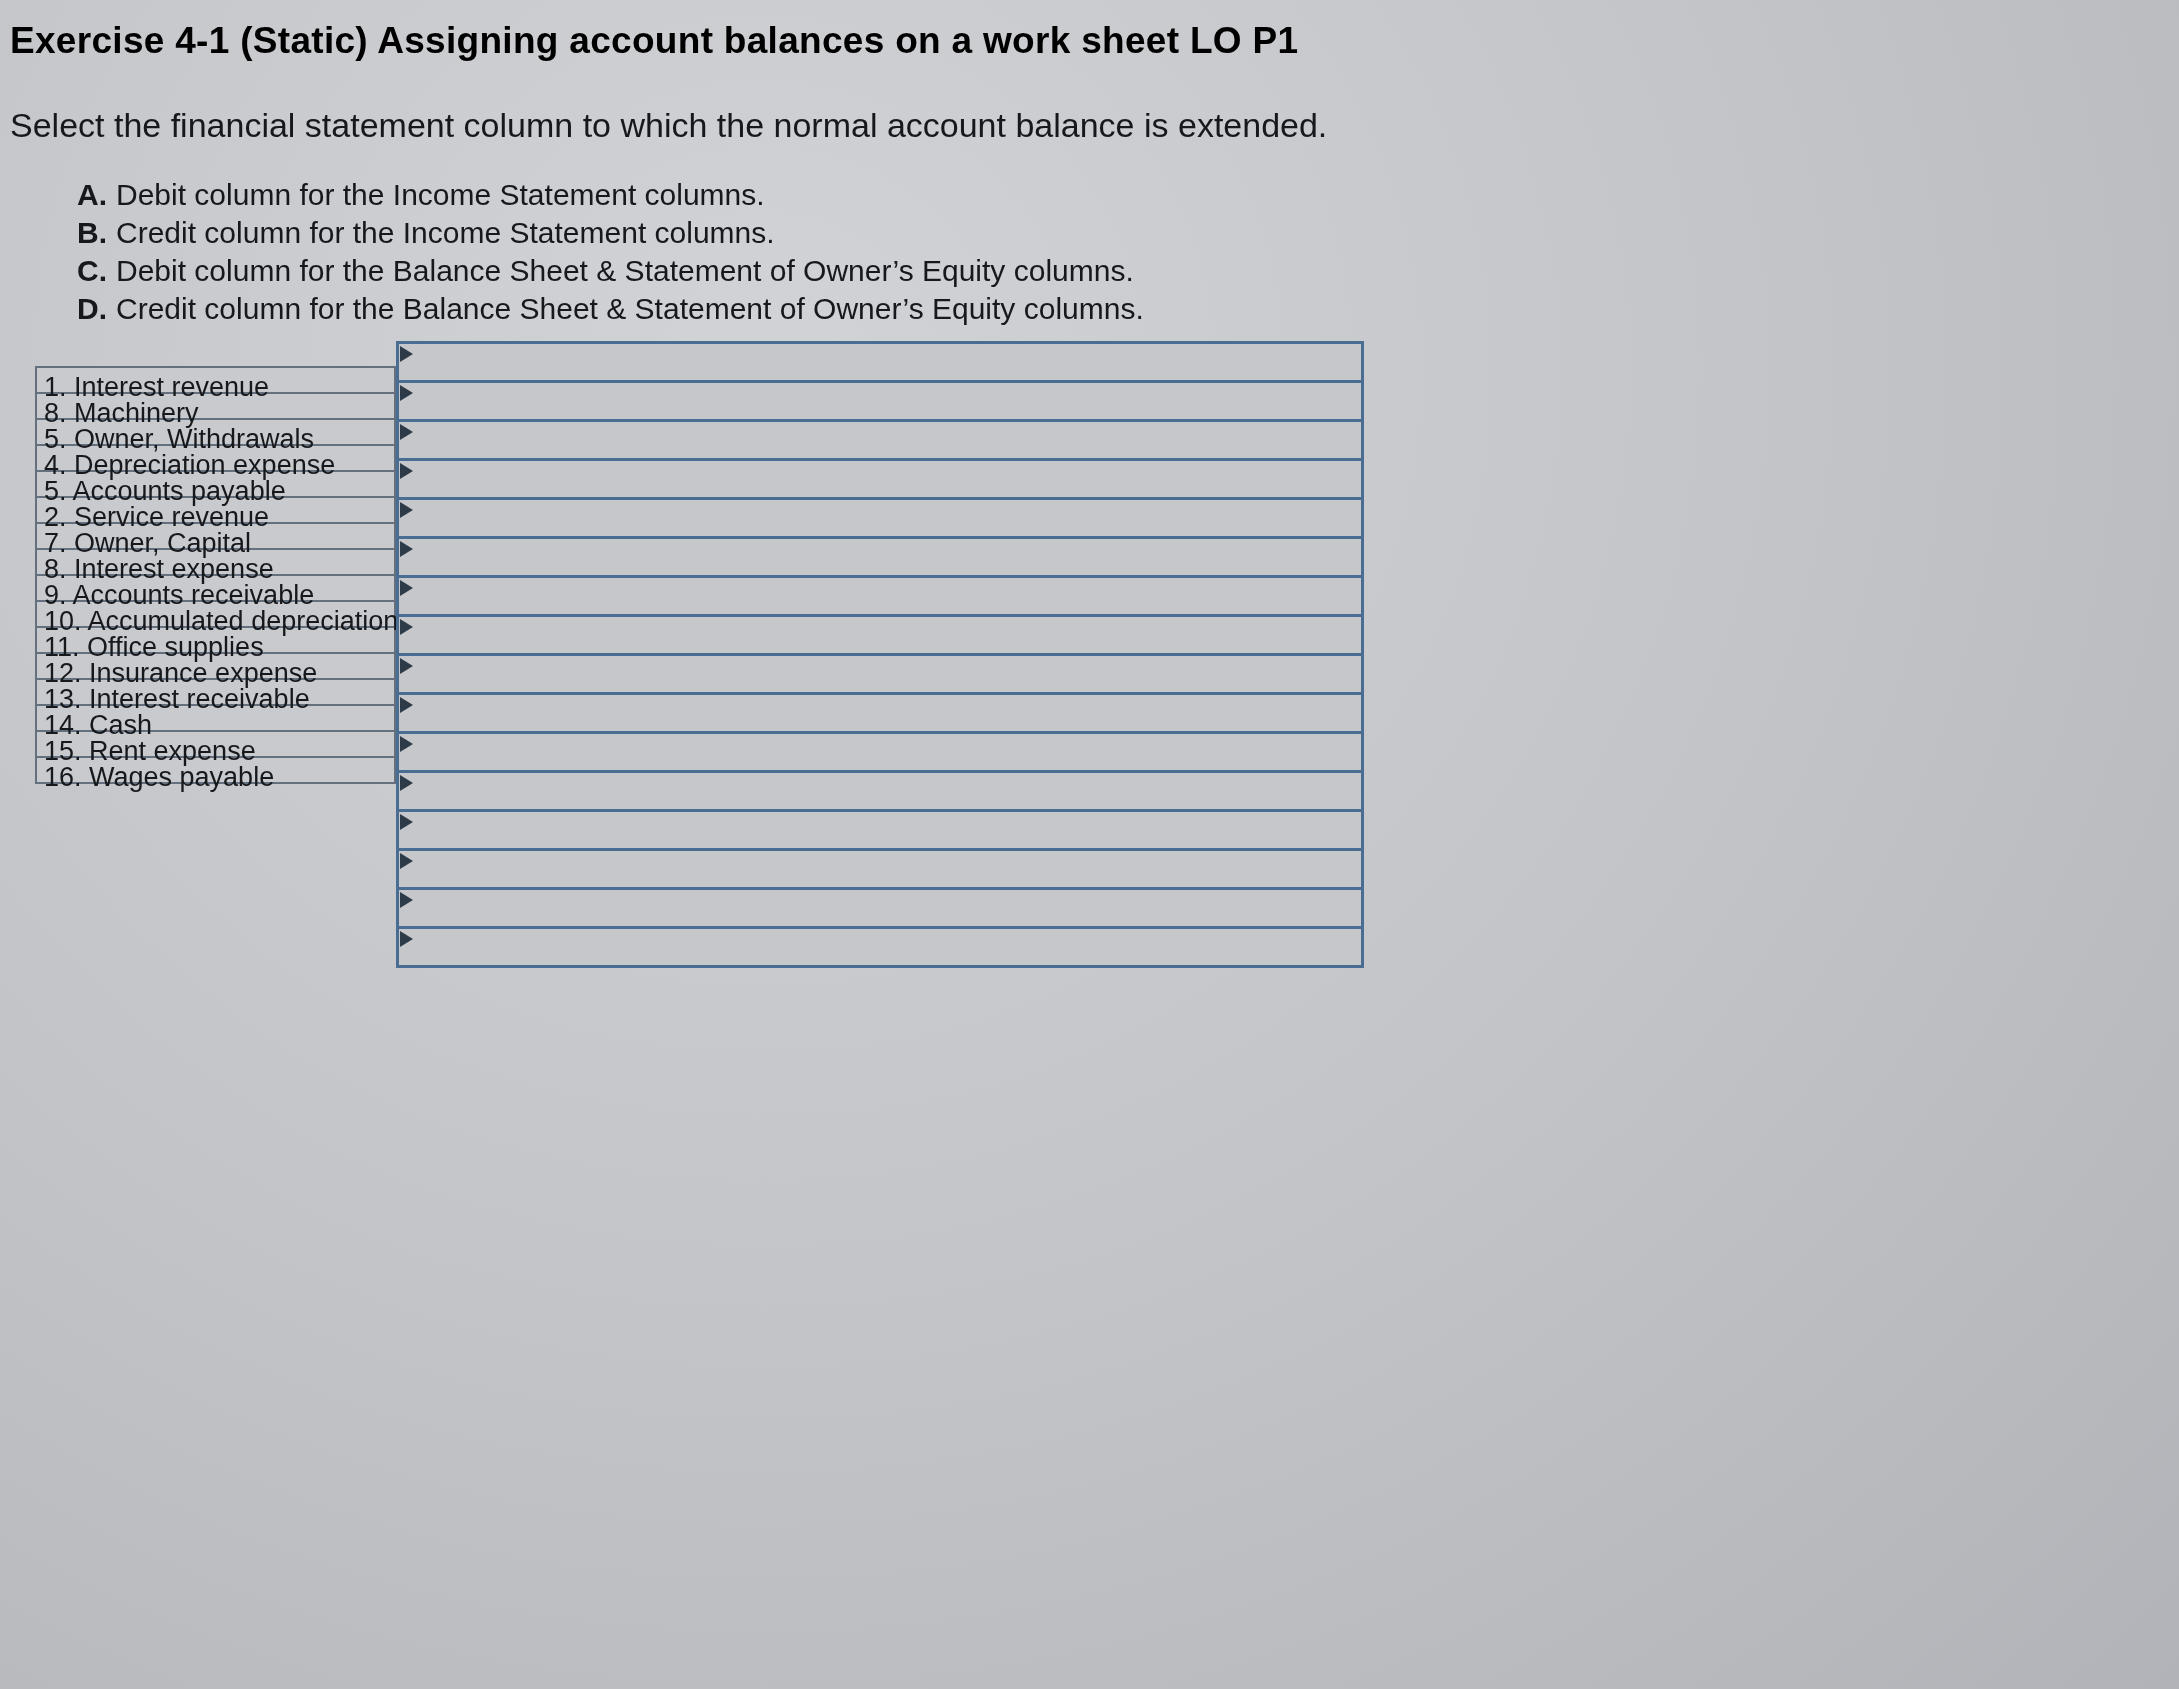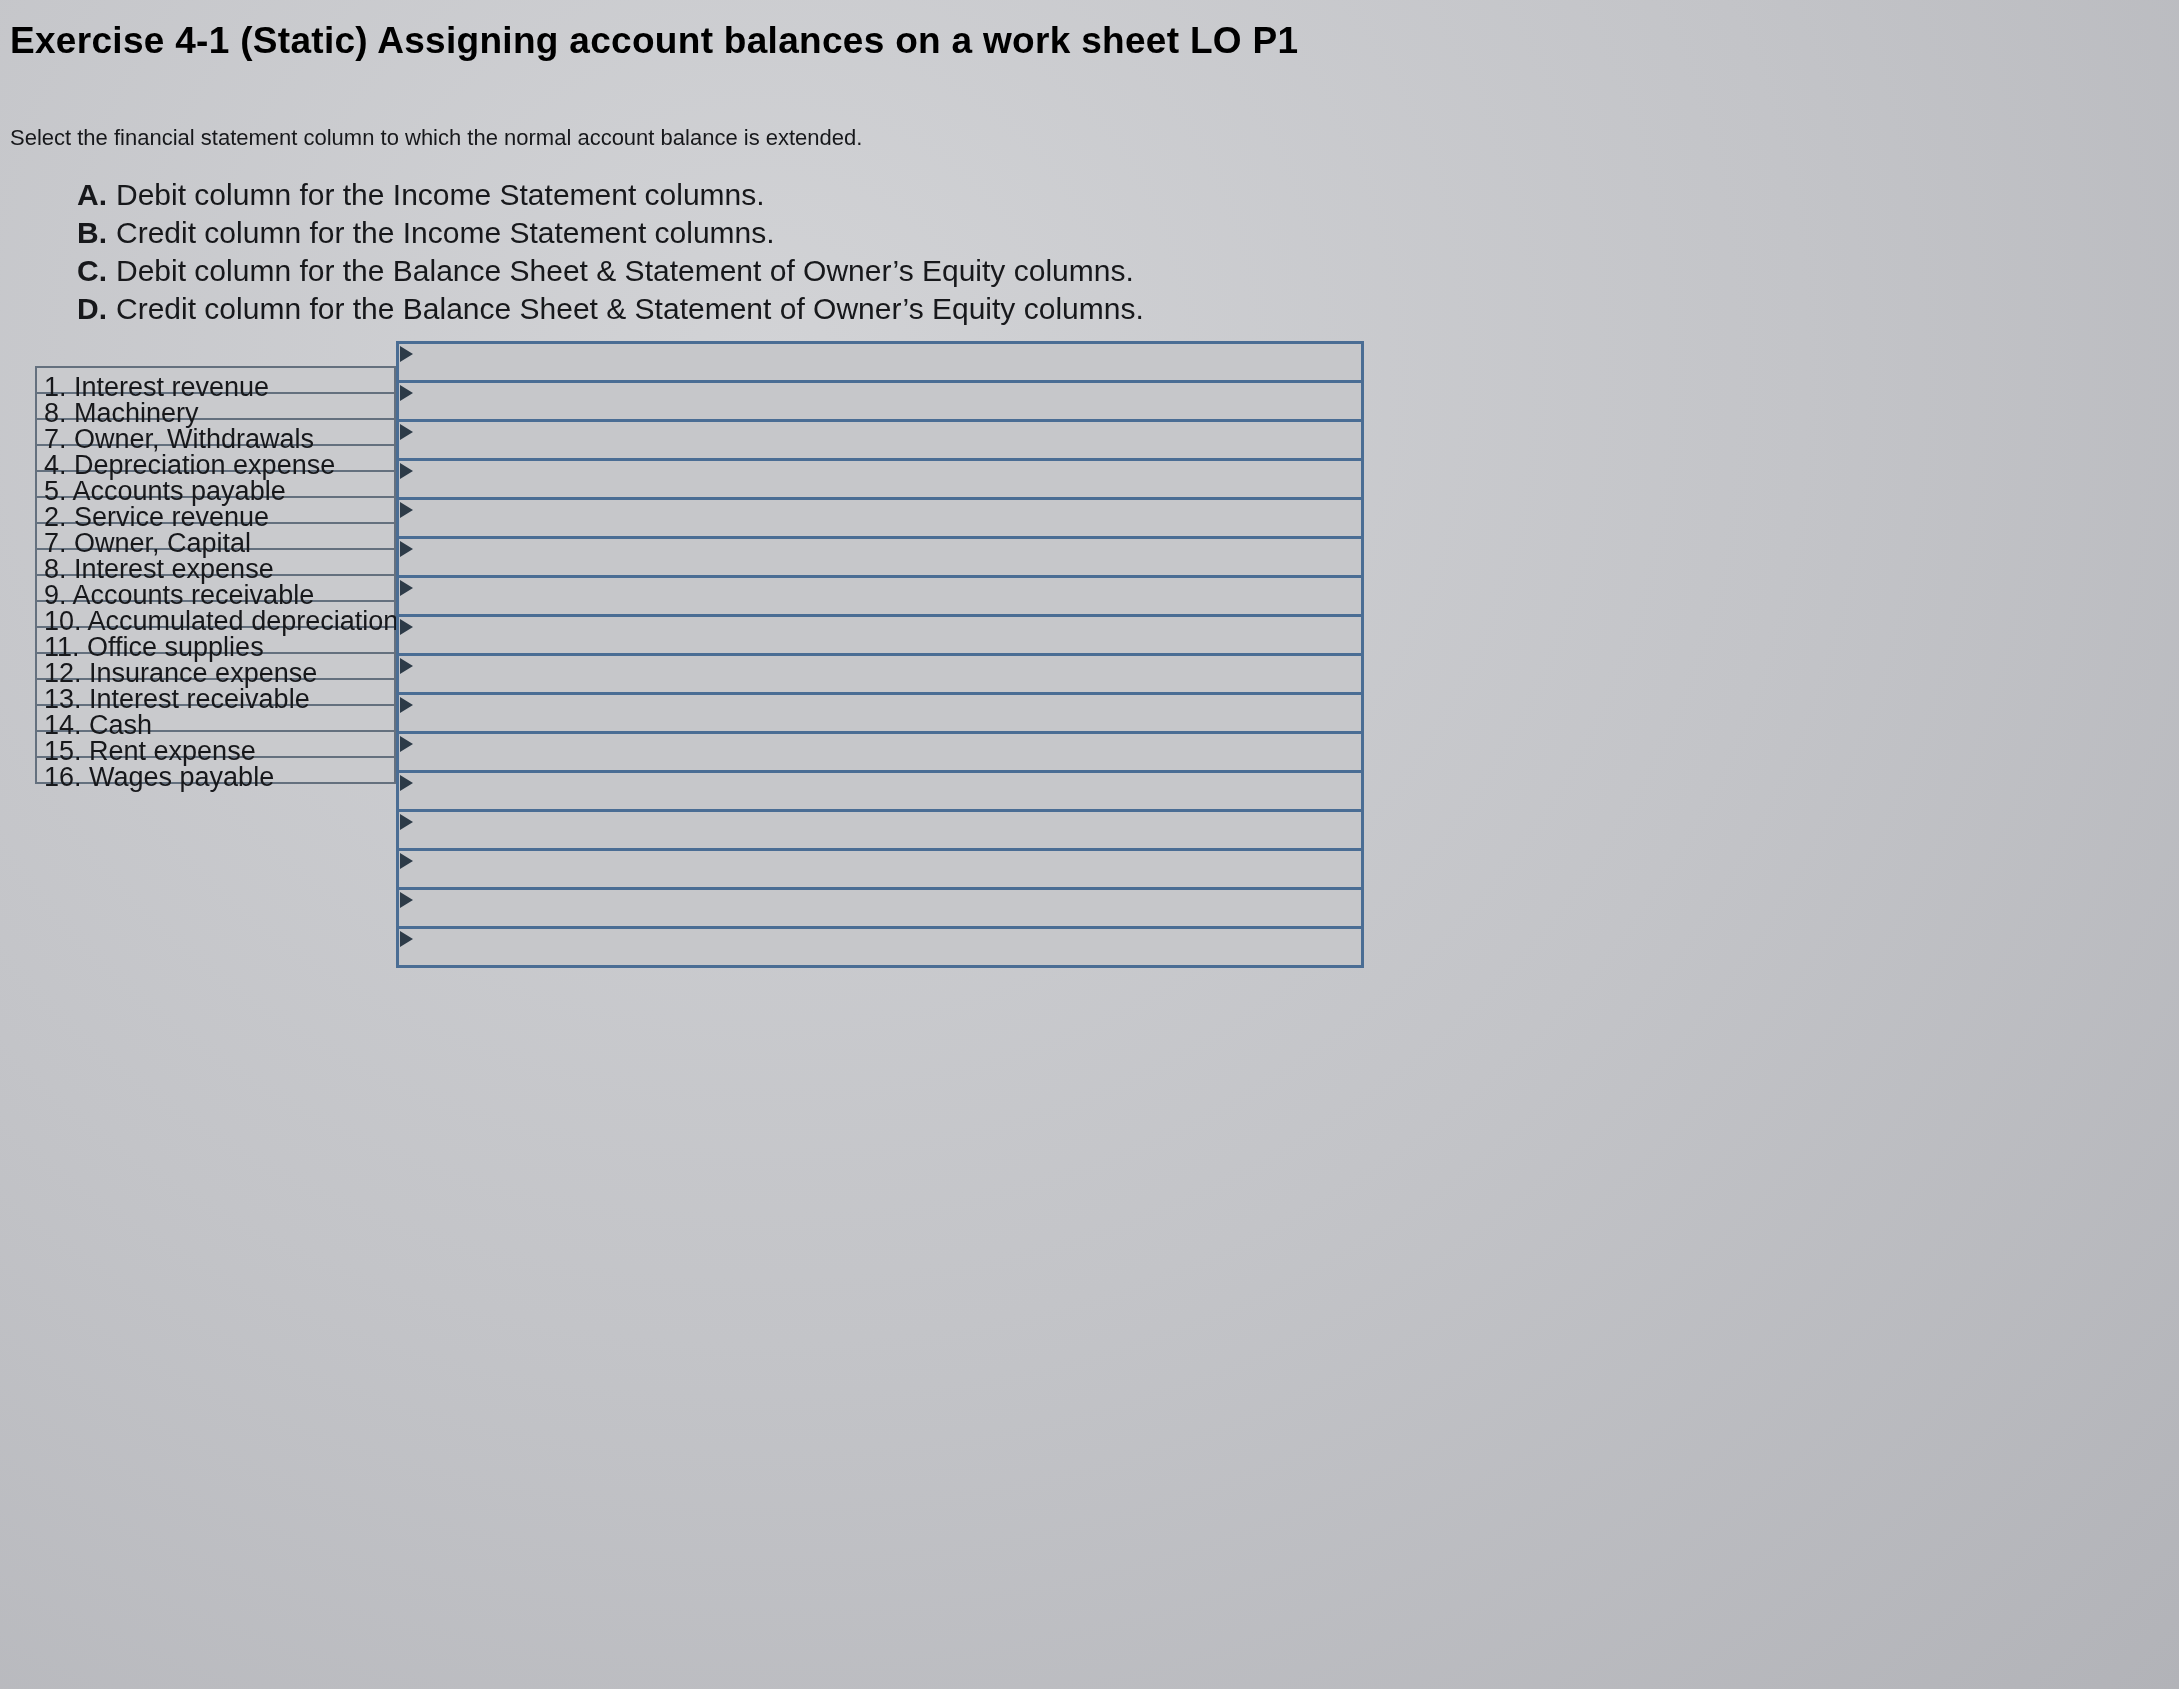--- a/index.html
+++ b/index.html
@@ -9,22 +9,22 @@
     background: radial-gradient(ellipse at 35% 22%, #d2d3d6 0%, var(--page-bg, #c3c4c8) 52%, #b2b3b8 100%);
     color: var(--text, #17181b);
     position: relative;
   }
   .title {
     position: absolute; left: 10px; top: 20px;
     font-size: 37px; font-weight: 700; letter-spacing: 0.3px;
     color: #000000;
   }
   .instruction {
-    position: absolute; left: 10px; top: 125px;
-    font-size: 22px;
+    position: absolute; left: 10px; top: 106px;
+    font-size: 34px;
   }
   .options {
     position: absolute; left: 77px; top: 176px;
     font-size: 30px; line-height: 38px;
   }
   .option { white-space: nowrap; }
   .opt-letter { font-weight: 700; margin-right: 9px; }
   .worksheet {
     position: absolute; left: 35px; top: 341px;
     display: flex; align-items: flex-start;
@@ -80,21 +80,21 @@
     <div class="option">
       <span class="opt-letter">D.</span><span class="opt-text">Credit column for the Balance Sheet &amp; Statement of Owner’s Equity columns.</span>
     </div>
   </div>
 
   <div class="worksheet">
 
     <div class="labels-col">
       <div class="label-cell">1. Interest revenue</div>
       <div class="label-cell">8. Machinery</div>
-      <div class="label-cell">7. Owner, Withdrawals</div>
+      <div class="label-cell">5. Owner, Withdrawals</div>
       <div class="label-cell">4. Depreciation expense</div>
       <div class="label-cell">5. Accounts payable</div>
       <div class="label-cell">2. Service revenue</div>
       <div class="label-cell">7. Owner, Capital</div>
       <div class="label-cell">8. Interest expense</div>
       <div class="label-cell">9. Accounts receivable</div>
       <div class="label-cell">10. Accumulated depreciation</div>
       <div class="label-cell">11. Office supplies</div>
       <div class="label-cell">12. Insurance expense</div>
       <div class="label-cell">13. Interest receivable</div>

